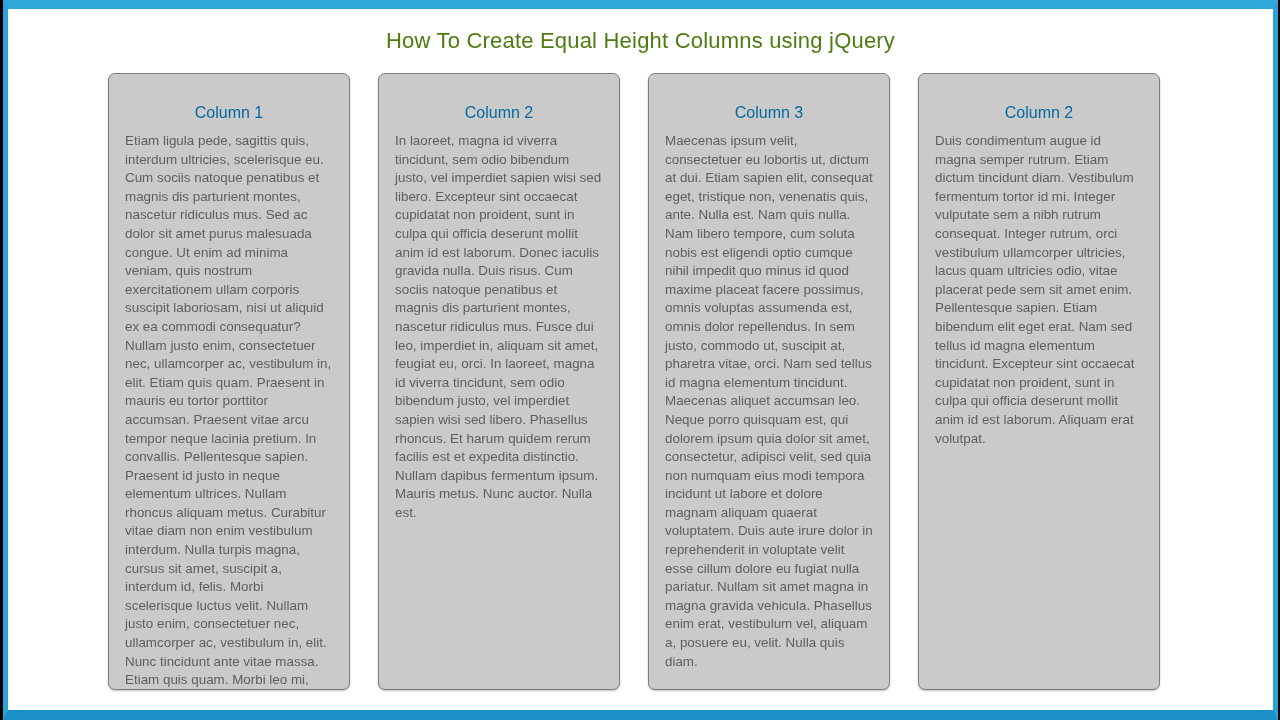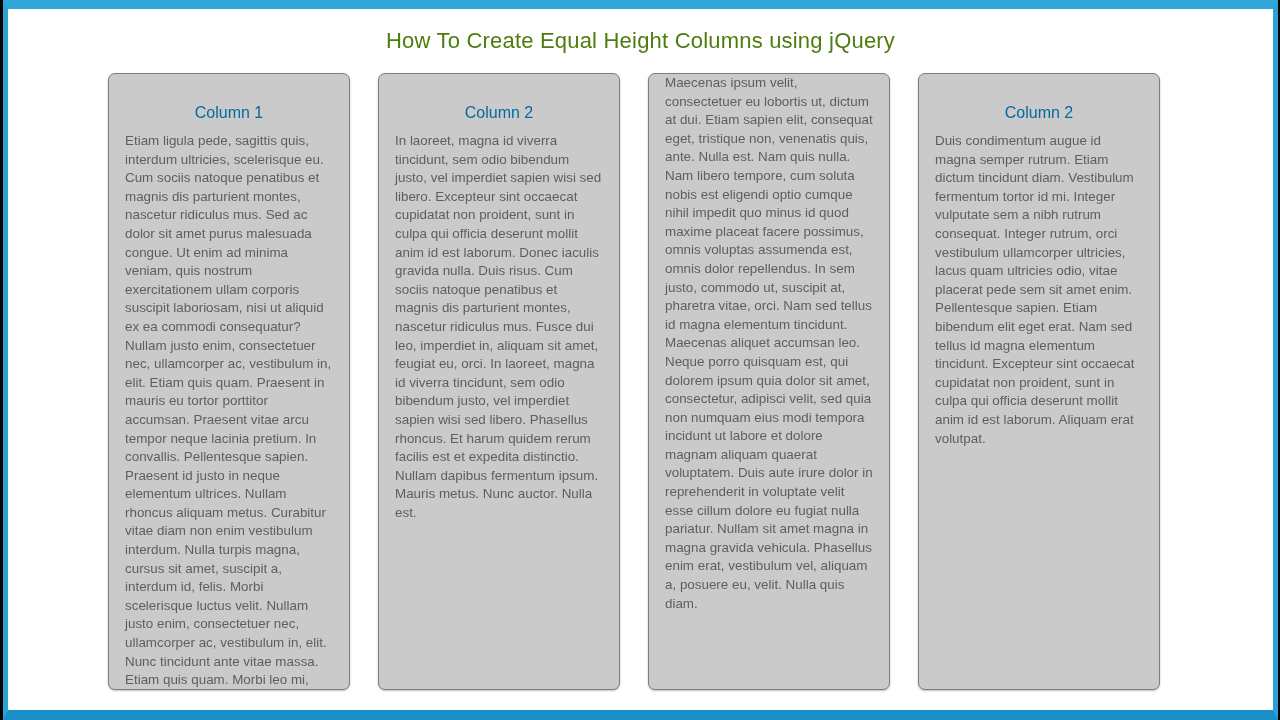--- a/index.html
+++ b/index.html
@@ -89,20 +89,21 @@
         <h2>Column 1</h2>
         <p>Etiam ligula pede, sagittis quis, interdum ultricies, scelerisque eu. Cum sociis natoque penatibus et magnis dis parturient montes, nascetur ridiculus mus. Sed ac dolor sit amet purus malesuada congue. Ut enim ad minima veniam, quis nostrum exercitationem ullam corporis suscipit laboriosam, nisi ut aliquid ex ea commodi consequatur? Nullam justo enim, consectetuer nec, ullamcorper ac, vestibulum in, elit. Etiam quis quam. Praesent in mauris eu tortor porttitor accumsan. Praesent vitae arcu tempor neque lacinia pretium. In convallis. Pellentesque sapien. Praesent id justo in neque elementum ultrices. Nullam rhoncus aliquam metus. Curabitur vitae diam non enim vestibulum interdum. Nulla turpis magna, cursus sit amet, suscipit a, interdum id, felis. Morbi scelerisque luctus velit. Nullam justo enim, consectetuer nec, ullamcorper ac, vestibulum in, elit. Nunc tincidunt ante vitae massa. Etiam quis quam. Morbi leo mi, nonummy eget tristique non, rhoncus non leo.</p>
       </div>
 
       <div class="card">
         <h2>Column 2</h2>
         <p>In laoreet, magna id viverra tincidunt, sem odio bibendum justo, vel imperdiet sapien wisi sed libero. Excepteur sint occaecat cupidatat non proident, sunt in culpa qui officia deserunt mollit anim id est laborum. Donec iaculis gravida nulla. Duis risus. Cum sociis natoque penatibus et magnis dis parturient montes, nascetur ridiculus mus. Fusce dui leo, imperdiet in, aliquam sit amet, feugiat eu, orci. In laoreet, magna id viverra tincidunt, sem odio bibendum justo, vel imperdiet sapien wisi sed libero. Phasellus rhoncus. Et harum quidem rerum facilis est et expedita distinctio. Nullam dapibus fermentum ipsum. Mauris metus. Nunc auctor. Nulla est.</p>
       </div>
 
       <div class="card">
+        <h2>Column 3</h2>
         <p>Maecenas ipsum velit, consectetuer eu lobortis ut, dictum at dui. Etiam sapien elit, consequat eget, tristique non, venenatis quis, ante. Nulla est. Nam quis nulla. Nam libero tempore, cum soluta nobis est eligendi optio cumque nihil impedit quo minus id quod maxime placeat facere possimus, omnis voluptas assumenda est, omnis dolor repellendus. In sem justo, commodo ut, suscipit at, pharetra vitae, orci. Nam sed tellus id magna elementum tincidunt. Maecenas aliquet accumsan leo. Neque porro quisquam est, qui dolorem ipsum quia dolor sit amet, consectetur, adipisci velit, sed quia non numquam eius modi tempora incidunt ut labore et dolore magnam aliquam quaerat voluptatem. Duis aute irure dolor in reprehenderit in voluptate velit esse cillum dolore eu fugiat nulla pariatur. Nullam sit amet magna in magna gravida vehicula. Phasellus enim erat, vestibulum vel, aliquam a, posuere eu, velit. Nulla quis diam.</p>
       </div>
 
       <div class="card">
         <h2>Column 2</h2>
         <p>Duis condimentum augue id magna semper rutrum. Etiam dictum tincidunt diam. Vestibulum fermentum tortor id mi. Integer vulputate sem a nibh rutrum consequat. Integer rutrum, orci vestibulum ullamcorper ultricies, lacus quam ultricies odio, vitae placerat pede sem sit amet enim. Pellentesque sapien. Etiam bibendum elit eget erat. Nam sed tellus id magna elementum tincidunt. Excepteur sint occaecat cupidatat non proident, sunt in culpa qui officia deserunt mollit anim id est laborum. Aliquam erat volutpat.</p>
       </div>
 
     </div>
   </div>

